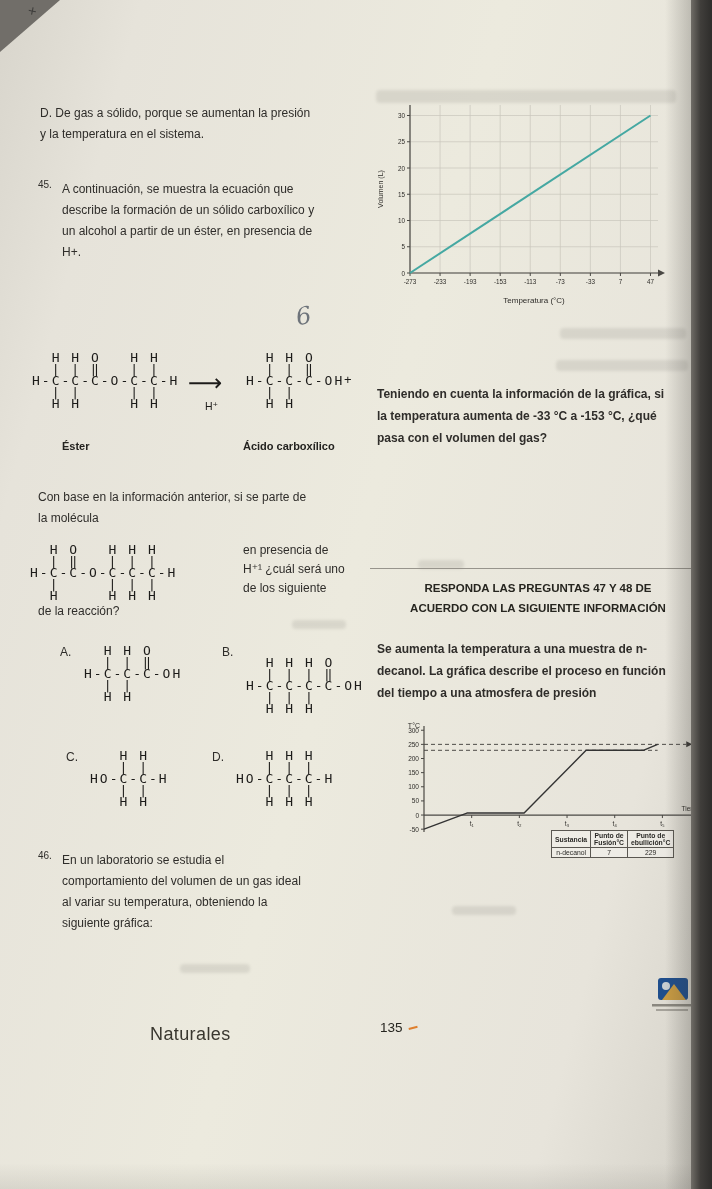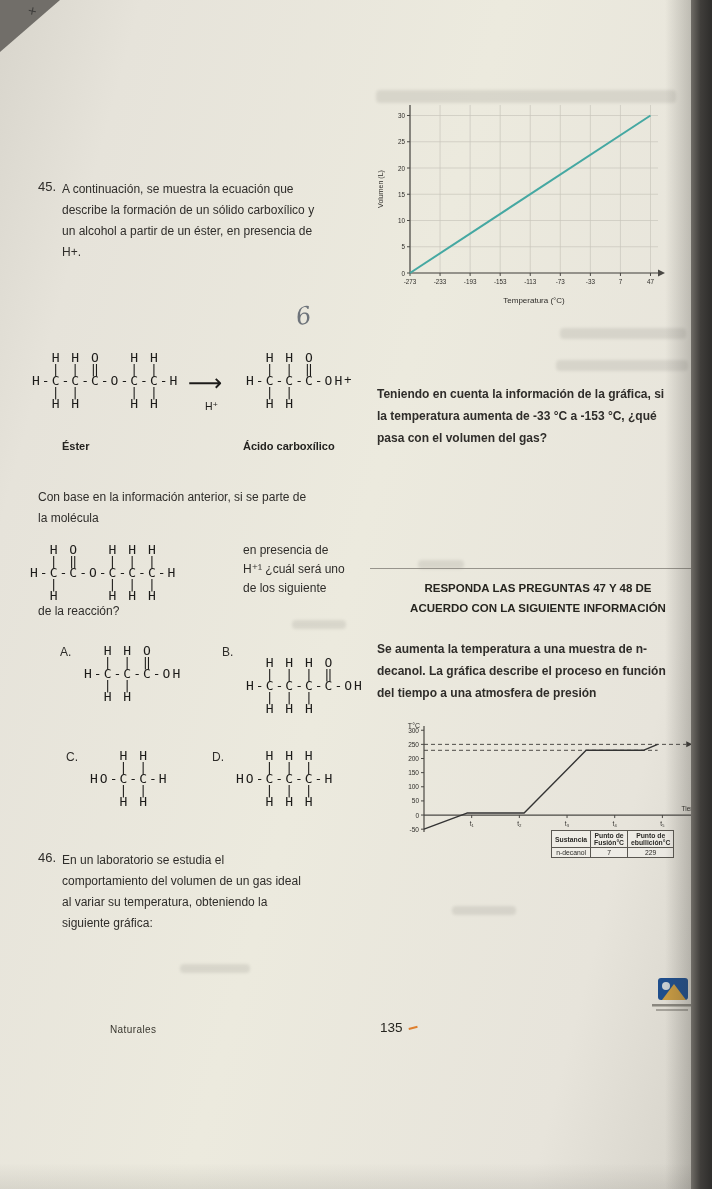--- a/index.html
+++ b/index.html
@@ -25,37 +25,37 @@
     background:linear-gradient(90deg,#706d67 0%,#403e3b 45%,#2e2d2b 100%);
   }
   .corner{
     position:absolute;left:0;top:0;width:0;height:0;
     border-top:52px solid #716e69;border-right:60px solid transparent;
     filter:blur(.6px);
   }
   .abs{position:absolute;}
   .para{font-size:12px;line-height:21px;color:#2f2d2a;white-space:pre-line;}
   .rpara{font-size:12px;line-height:22px;color:#2f2d2a;white-space:pre-line;font-weight:bold;}
-  .qnum{font-size:13px;color:#2f2d2a;}
+  .qnum{font-size:10px;color:#2f2d2a;}
   .mono{
     font-family:"DejaVu Sans Mono",monospace;font-size:13px;line-height:11.5px;
     letter-spacing:2px;white-space:pre;color:#1c1b19;
   }
   .struct-label{font-size:11px;font-weight:bold;color:#23221f;margin-top:12px;}
   .arrow-glyph{font-size:24px;color:#1c1b19;line-height:18px;}
   .catalyst{font-size:10.5px;color:#1c1b19;}
   .plus{font-size:13px;color:#1c1b19;}
   .opt{font-size:12px;line-height:23.5px;color:#2f2d2a;}
   .letter{font-size:12px;color:#2f2d2a;}
   .divider{border-top:1px solid #97948c;height:0;}
   .responda{font-weight:bold;text-align:center;font-size:11.5px;line-height:20px;white-space:pre-line;color:#26251f;}
   .t47{border-collapse:collapse;font-size:6.8px;color:#2b2a27;background:rgba(255,255,255,.3);}
   .t47 th,.t47 td{border:1px solid #5a5751;padding:1px 3px;text-align:center;white-space:pre-line;font-weight:normal;}
   .t47 th{font-weight:bold;}
-  .footer-label{font-size:10px;color:#39372f;letter-spacing:.4px;}
+  .footer-label{font-size:18px;color:#39372f;letter-spacing:.4px;margin-left:40px;}
   .pagenum{font-size:13.5px;font-weight:normal;color:#26251f;}
   .orange-mark{width:9px;height:5px;border-bottom:2px solid #df7f2e;transform:rotate(-14deg);}
   .scribble{
     font-family:"DejaVu Serif",serif;font-style:italic;font-size:24px;color:#59606a;
     transform:rotate(-10deg);opacity:.85;
   }
   .corner-cross{font-size:15px;color:#3f3e3c;transform:rotate(12deg);}
   .smudge{
     position:absolute;background:#6e6c66;opacity:.15;border-radius:4px;filter:blur(1.5px);
   }
@@ -70,20 +70,22 @@
   <span class="abs corner-cross" style="left:28px;top:2px">+</span>
 
   <div class="smudge" style="left:376px;top:90px;width:300px;height:13px"></div>
   <div class="smudge" style="left:560px;top:328px;width:126px;height:11px"></div>
   <div class="smudge" style="left:556px;top:360px;width:132px;height:11px"></div>
   <div class="smudge" style="left:418px;top:560px;width:46px;height:9px"></div>
   <div class="smudge" style="left:292px;top:620px;width:54px;height:9px"></div>
   <div class="smudge" style="left:452px;top:906px;width:64px;height:9px"></div>
   <div class="smudge" style="left:180px;top:964px;width:70px;height:9px"></div>
 
+  <div class="abs para" style="left:40px;top:103px;width:330px">D. De gas a sólido, porque se aumentan la presión
+y la temperatura en el sistema.</div>
 
   <div class="abs" style="left:374px;top:95px">
     <svg id="chart1" width="300" height="212">
         <line x1="36" x2="36" y1="10" y2="178" stroke="#c9c6bc" stroke-width="0.7"></line>
         <line x1="66.06060606060606" x2="66.06060606060606" y1="10" y2="178" stroke="#c9c6bc" stroke-width="0.7"></line>
         <line x1="96.12121212121212" x2="96.12121212121212" y1="10" y2="178" stroke="#c9c6bc" stroke-width="0.7"></line>
         <line x1="126.18181818181819" x2="126.18181818181819" y1="10" y2="178" stroke="#c9c6bc" stroke-width="0.7"></line>
         <line x1="156.24242424242425" x2="156.24242424242425" y1="10" y2="178" stroke="#c9c6bc" stroke-width="0.7"></line>
         <line x1="186.3030303030303" x2="186.3030303030303" y1="10" y2="178" stroke="#c9c6bc" stroke-width="0.7"></line>
         <line x1="216.36363636363637" x2="216.36363636363637" y1="10" y2="178" stroke="#c9c6bc" stroke-width="0.7"></line>

